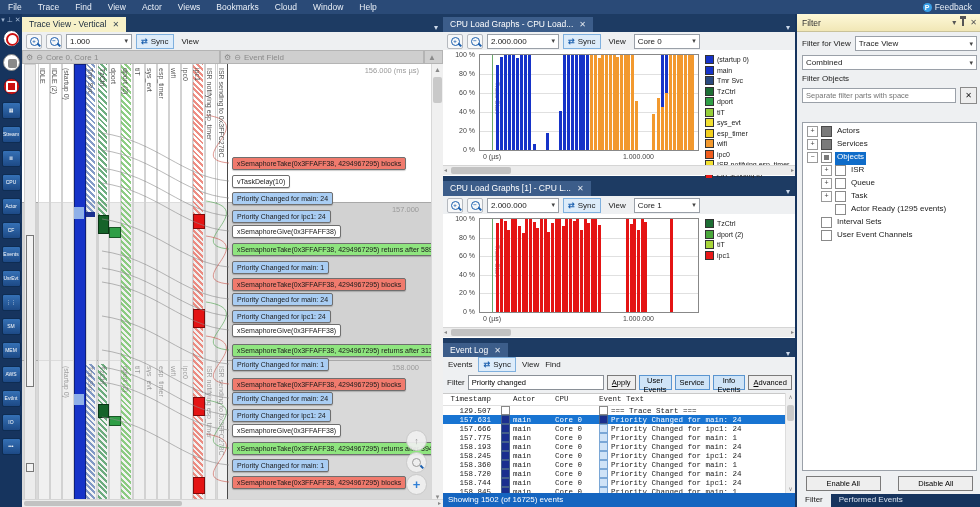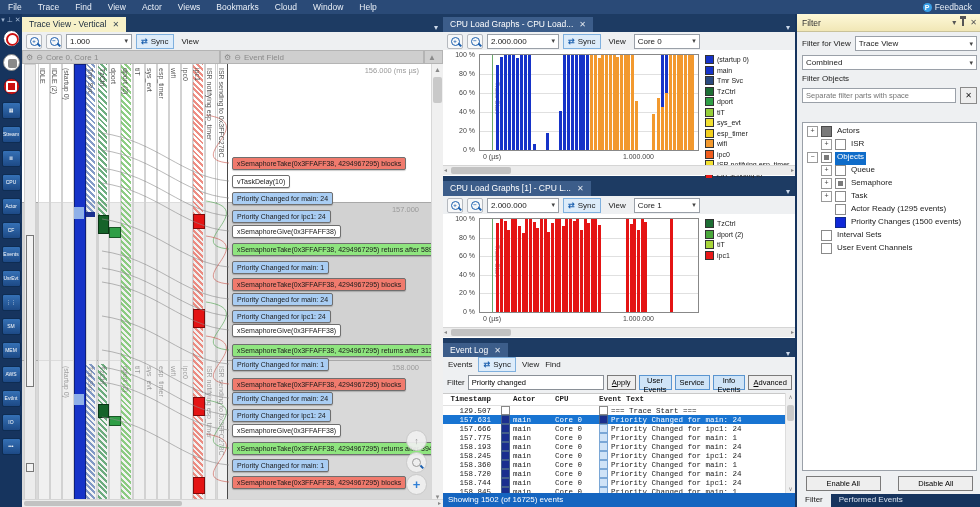--- a/index.html
+++ b/index.html
@@ -80,21 +80,21 @@
   .leg-sw{width:7px;height:7px;border:1px solid #333}
   
   #eventlog{position:absolute;left:443px;top:340px;width:352px;height:167px;background:#fff}
   #el-menu{position:absolute;top:17px;left:0;right:0;height:15px;background:#eef0f2;border-bottom:1px solid #d0d0d0;display:flex;align-items:center;gap:6px;padding:0 5px;font-size:8px}
   #el-filter{position:absolute;top:32px;left:0;right:0;height:21px;background:#eef0f2;border-bottom:1px solid #c9c9c9;display:flex;align-items:center;gap:3px;padding:0 4px}
   #el-filter input{flex:0 0 128px;height:13px;border:1px solid #8a9097;font-size:7.5px;padding:0 3px;font-family:"Liberation Sans",sans-serif}
   .btn{background:#eee;border:1px solid #7a7a7a;font-size:7.5px;height:15px;padding:0 4px;cursor:pointer;font-family:"Liberation Sans",sans-serif}
   .btn.toggled{background:#cfe4f7;border-color:#5a95d0}
   .btn.ul::first-letter{text-decoration:underline}
   #el-table{position:absolute;top:53px;left:0;right:0;bottom:14px;font-family:"Liberation Mono","DejaVu Sans Mono",monospace;font-size:7.5px;overflow:hidden}
-  #el-head{display:flex;font-weight:bold;color:#222;height:12px;align-items:center;border-bottom:1px solid #e0e0e0}
+  #el-head{display:flex;font-weight:normal;color:#222;height:12px;align-items:center;border-bottom:1px solid #e0e0e0}
   .el-row{display:flex;height:9px;align-items:center;white-space:nowrap}
   .el-row.sel{background:#1874d2;color:#fff}
   .c-ts{width:48px;text-align:right;padding-right:6px;flex:none}
   .c-chk{width:16px;flex:none;display:flex;justify-content:center}
   .c-actor{width:42px;flex:none}
   .c-cpu{width:44px;flex:none}
   .c-echk{width:12px;flex:none;display:flex}
   .c-text{flex:1;overflow:hidden}
   .sw{display:inline-block;width:7px;height:7px;border:1px solid #44608a}
   .sw.navy{background:#1a2f8f}
@@ -803,55 +803,50 @@
     <div class="fp-row">
       <span class="srch"><input placeholder="Separate filter parts with space" style=""></span>
       <span class="xbtn">✕</span>
     </div>
     <div id="fp-tree">
         <div class="tree-row" style="padding-left: 4px;">
           <div class="exp">+</div>
           <div class="chk full"></div>
           <div class="tree-lbl">Actors</div>
         </div>
+        <div class="tree-row" style="padding-left: 4px;">
+          <div class="exp">+</div>
+          <div class="chk full"></div>
+          <div class="tree-lbl">Services</div>
+        </div>
+        <div class="tree-row sel" style="padding-left: 4px;">
+          <div class="exp">−</div>
+          <div class="chk part"></div>
+          <div class="tree-lbl">Objects</div>
+        </div>
         <div class="tree-row" style="padding-left: 18px;">
           <div class="exp">+</div>
           <div class="chk "></div>
           <div class="tree-lbl">ISR</div>
         </div>
-        <div class="tree-row sel" style="padding-left: 4px;">
-          <div class="exp">−</div>
-          <div class="chk part"></div>
-          <div class="tree-lbl">Objects</div>
-        </div>
         <div class="tree-row" style="padding-left: 18px;">
           <div class="exp">+</div>
           <div class="chk "></div>
           <div class="tree-lbl">Queue</div>
         </div>
         <div class="tree-row" style="padding-left: 18px;">
           <div class="exp">+</div>
-          <div class="chk part"></div>
-          <div class="tree-lbl">Semaphore</div>
-        </div>
-        <div class="tree-row" style="padding-left: 18px;">
-          <div class="exp">+</div>
           <div class="chk "></div>
           <div class="tree-lbl">Task</div>
         </div>
         <div class="tree-row" style="padding-left: 18px;">
           <div class="exp none"></div>
           <div class="chk "></div>
           <div class="tree-lbl">Actor Ready (1295 events)</div>
         </div>
-        <div class="tree-row" style="padding-left: 18px;">
-          <div class="exp none"></div>
-          <div class="chk blue"></div>
-          <div class="tree-lbl">Priority Changes (1500 events)</div>
-        </div>
         <div class="tree-row" style="padding-left: 4px;">
           <div class="exp none"></div>
           <div class="chk "></div>
           <div class="tree-lbl">Interval Sets</div>
         </div>
         <div class="tree-row" style="padding-left: 4px;">
           <div class="exp none"></div>
           <div class="chk "></div>
           <div class="tree-lbl">User Event Channels</div>
         </div>

